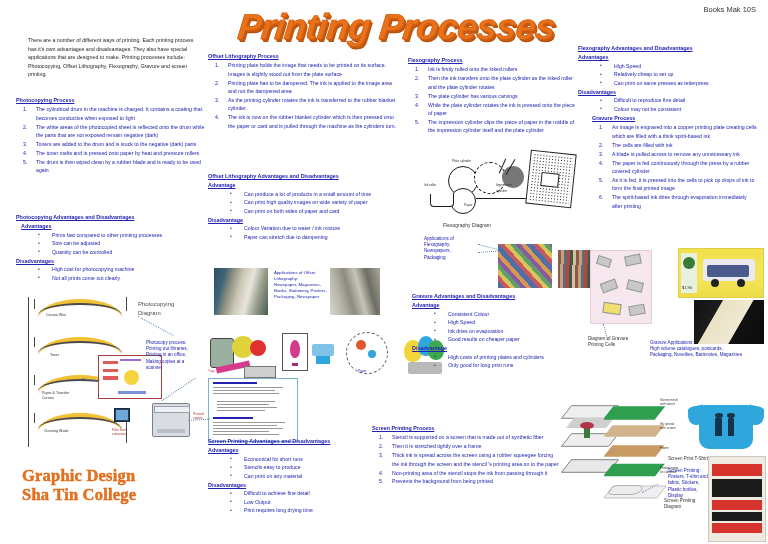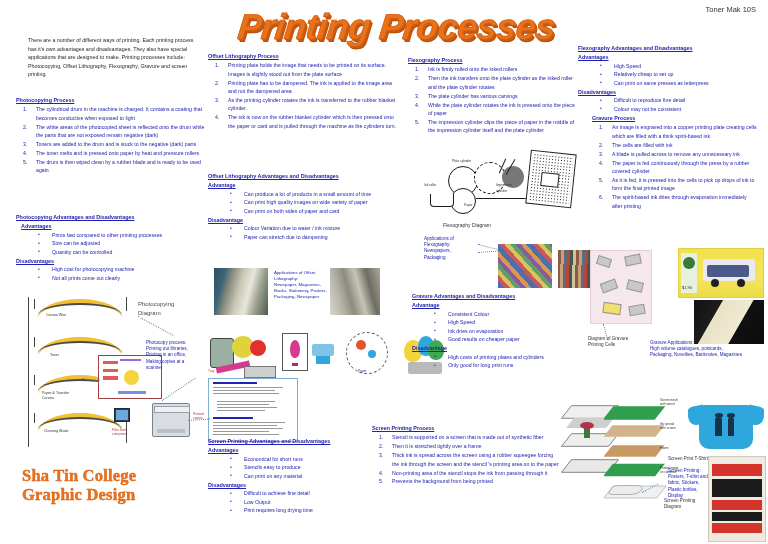--- a/index.html
+++ b/index.html
@@ -192,21 +192,21 @@
   .sp .sq{position:absolute;background:#3a7a3a;}
 
   
   .conn{position:absolute;border-top:1px dotted #6a8fb5;transform-origin:0 0;}
 </style>
 </head>
 <body>
 
 <div class="page">
 
-  <div class="author">Toner Mak 10S</div>
+  <div class="author">Books Mak 10S</div>
   <div class="title">Printing Processes</div>
 
   <div class="block intro" style="left:28px;top:36px;width:175px;">There are a number of different ways of printing. Each printing process has it's own advantages and disadvantages. They also have special applications that are designed to make. Printing processes include: Photocopying, Offset Lithography, Flexography, Gravure and screen printing.</div>
 
   <div class="block" style="left:16px;top:96px;width:196px;">
     <div class="hd">Photocopying Process</div>
     <ol class="num">
       <li><span class="n">1.</span><span>The cylindrical drum in the machine is charged. It contains a coating that becomes conductive when exposed to light</span></li>
       <li><span class="n">2.</span><span>The white areas of the photocopied sheet is reflected onto the drum while the parts that are not exposed remain negative (dark)</span></li>
       <li><span class="n">3.</span><span>Toners are added to the drum and is stuck to the negative (dark) parts</span></li>
@@ -545,17 +545,17 @@
 
   <div class="fig photo poster poster-fig" style="left:708px;top:456px;width:56px;height:84px;">
     <div class="pr1"></div>
       <div class="pr2"></div>
       <div class="pr3"></div>
       <div class="pr4"></div>
       <div class="pr5"></div>
   </div>
 
   <div class="school">
+    <div>Graphic Design</div>
     <div>Sha Tin College</div>
-    <div>Graphic Design</div>
   </div>
 
 </div>
 
 </body></html>

